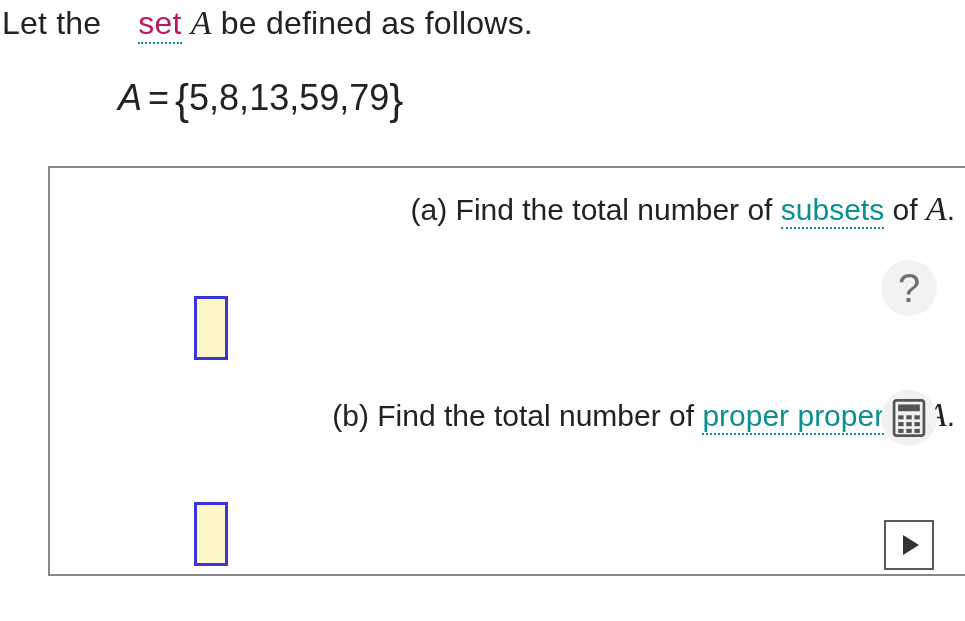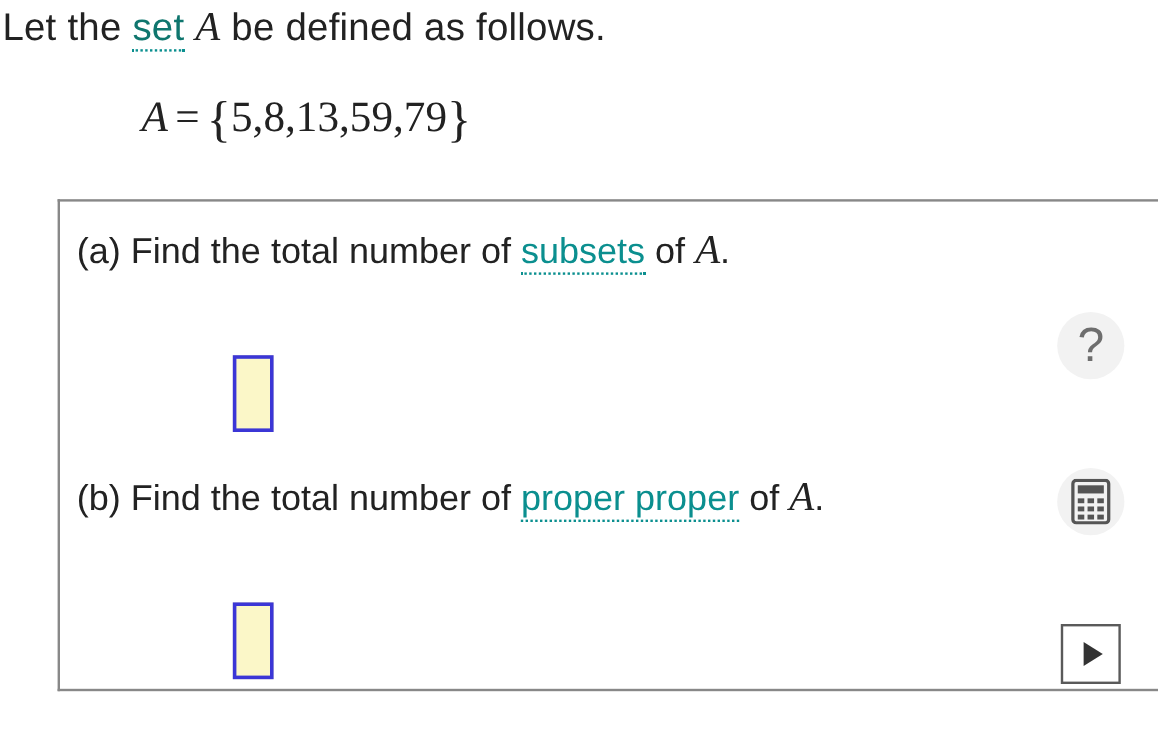--- a/index.html
+++ b/index.html
@@ -1,26 +1,26 @@
 <!DOCTYPE html>
 <html><head>
 <meta charset="utf-8">
 <style>
   * { box-sizing: border-box; margin: 0; padding: 0; }
   html, body { width: 965px; height: 621px; background: #fff; font-family: Verdana, Geneva, sans-serif; color: #222; }
   .page { width: 965px; height: 621px; position: relative; }
   .intro { font-size: 32px; padding: 4px 0 0 2px; letter-spacing: 0.2px; }
-  .intro .keyword { color: #0f766e; border-bottom: 2px dotted #0b8f8f; padding-bottom: 1px; }
+  .intro .keyword { color: #be185d; border-bottom: 2px dotted #0b8f8f; padding-bottom: 1px; margin-left: 28px; }
   .intro .setA { font-family: "Times New Roman", Times, serif; font-style: italic; font-size: 34px; }
-  .setdef { font-family: Liberation Serif, serif; font-size: 36px; font-style: italic; margin: 34px 0 0 118px; white-space: nowrap; }
+  .setdef { font-family: Liberation Sans, sans-serif; font-size: 36px; font-style: italic; margin: 34px 0 0 118px; white-space: nowrap; }
   .setdef .eq { font-style: normal; padding: 0 6px; }
   .setdef .brace { font-style: normal; font-size: 42px; vertical-align: -4px; }
   .setdef .nums { font-style: normal; }
   .box { border: 2px solid #888; border-right: none; margin: 42px 0 0 48px; width: 917px; height: 410px; position: relative; padding: 22px 10px 10px 14px; }
-  .qline { font-size: 30px; margin-bottom: 68px; }
+  .qline { font-size: 30px; margin-bottom: 68px; text-align: right; }
   .qline .part { }
   .qline .keyword { color: #0b8f8f; border-bottom: 2px dotted #0b8f8f; padding-bottom: 1px; }
   .qline .setA { font-family: "Times New Roman", Times, serif; font-style: italic; font-size: 34px; }
   .answer-slot { display:inline-block; width: 34px; height: 64px; background: #fbf7c8; border: 3px solid #3b36d6; margin-left: 130px; vertical-align: top; }
   .partblock { margin-bottom: 36px; }
   .side-btns { position: absolute; right: 28px; top: 92px; display: flex; flex-direction: column; gap: 74px; align-items: center; }
   .circle-btn { width: 56px; height: 56px; border-radius: 50%; background: #f2f2f2; display:flex; align-items:center; justify-content:center; }
   .help-q { font-size: 40px; color: #6e6e6e; font-family: Arial, sans-serif; }
   .sq-btn { width: 50px; height: 50px; border: 2px solid #5a5a5a; background:#fff; display:flex; align-items:center; justify-content:center; }
   .play-tri { width: 0; height:0; border-left: 16px solid #333; border-top: 10px solid transparent; border-bottom: 10px solid transparent; margin-left:4px; }

